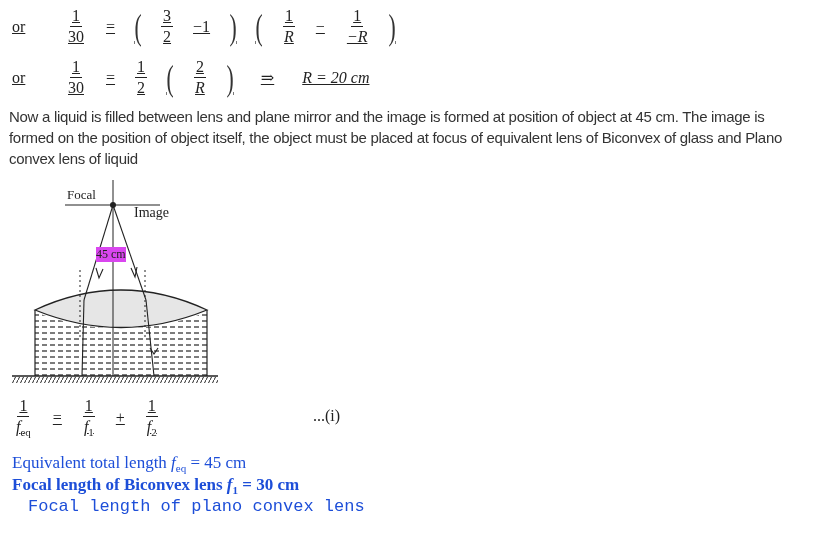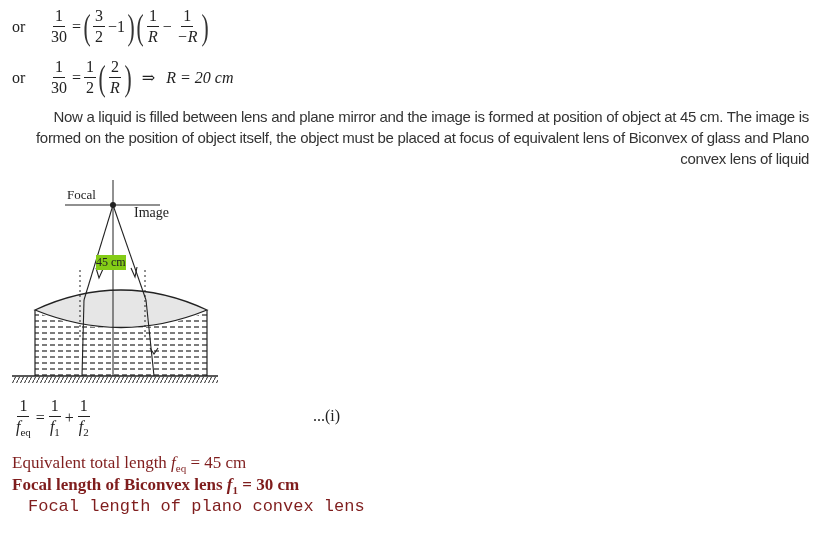--- a/index.html
+++ b/index.html
@@ -2,25 +2,25 @@
 <html><head>
   <meta charset="utf-8">
   <style>
     html, body { margin: 0; padding: 0; background: #ffffff; }
     body { width: 813px; height: 533px; position: relative; overflow: hidden; color: #222; }
     .serif { font-family: "Liberation Serif", "DejaVu Serif", serif; }
     .abs { position: absolute; }
     .frac { display: inline-flex; flex-direction: column; align-items: center; vertical-align: middle; line-height: 1; }
     .frac .num { padding: 0 2px 2px; border-bottom: 1px solid #222; }
     .frac .den { padding: 2px 2px 0; }
-    .eq { font-family: "Liberation Serif", "DejaVu Serif", serif; font-size: 16px; display: flex; align-items: center; gap: 3px; }
+    .eq { font-family: "Liberation Serif", "DejaVu Serif", serif; font-size: 16px; display: flex; align-items: center; gap: 20px; text-decoration: underline; }
     .paren { font-size: 36px; font-weight: 100; line-height: 1; transform: scaleX(0.6); display: inline-block; margin: 0 -3px; color: #333; }
     .it { font-style: italic; }
     .para { font-family: "Liberation Sans", "DejaVu Sans", sans-serif; font-size: 15px; line-height: 21px; color: #333; letter-spacing: -0.3px; }
-    .line { font-family: "Liberation Serif", "DejaVu Serif", serif; font-size: 17px; color: #7f1d1d; }
+    .line { font-family: "Liberation Serif", "DejaVu Serif", serif; font-size: 17px; color: #1d4ed8; }
     sub { font-size: 11px; margin-top: 34px; }
   </style>
 </head>
 <body>
 
 <div class="abs eq" style="left:12px; top:8px;">
   <span style="width:34px;">or</span>
   <span class="frac">
     <span class="num">1</span>
     <span class="den">30</span>
@@ -60,21 +60,21 @@
   <span class="paren">(</span>
   <span class="frac">
     <span class="num">2</span>
     <span class="den it">R</span>
   </span>
   <span class="paren">)</span>
   <span style="margin:0 8px;">⇒</span>
   <span class="it">R = 20 cm</span>
 </div>
 
-<div class="abs para" style="left:9px; top:106px; width:800px;text-align:right;">Now a liquid is filled between lens and plane mirror and the image is formed at position of object at 45 cm. The image is formed on the position of object itself, the object must be placed at focus of equivalent lens of Biconvex of glass and Plano convex lens of liquid</div>
+<div class="abs para" style="left:9px; top:106px; width:800px;">Now a liquid is filled between lens and plane mirror and the image is formed at position of object at 45 cm. The image is formed on the position of object itself, the object must be placed at focus of equivalent lens of Biconvex of glass and Plano convex lens of liquid</div>
 
 <div class="abs" style="left:10px; top:180px; width:210px; height:205px;">
   <svg width="210" height="205" viewBox="0 0 210 205">
     <defs>
       <pattern id="dash" width="8" height="6" patternUnits="userSpaceOnUse">
         <line x1="0" y1="3" x2="5" y2="3" stroke="#222" stroke-width="1.2"></line>
       </pattern>
       <pattern id="hatch" width="4" height="8" patternUnits="userSpaceOnUse">
         <line x1="0" y1="8" x2="4" y2="0" stroke="#222" stroke-width="1"></line>
       </pattern>
@@ -102,21 +102,21 @@
     <line x1="136" y1="120" x2="144" y2="196" stroke="#222" stroke-width="1.1"></line>
     <polyline points="86,88 89,98 93,89" fill="none" stroke="#222" stroke-width="1.1"></polyline>
     <polyline points="127,87 125,97 121,88" fill="none" stroke="#222" stroke-width="1.1"></polyline>
     <polyline points="140,168 144,174 148,168" fill="none" stroke="#222" stroke-width="1.1"></polyline>
 
     <line x1="70" y1="90" x2="70" y2="160" stroke="#222" stroke-width="1" stroke-dasharray="2,3"></line>
     <line x1="135" y1="90" x2="135" y2="160" stroke="#222" stroke-width="1" stroke-dasharray="2,3"></line>
   </svg>
   <span class="abs serif" style="left:57px; top:7px; font-size:13px;">Focal</span>
   <span class="abs serif" style="left:124px; top:25px; font-size:14px;">Image</span>
-  <span class="abs serif" style="left:86px; top:67px; font-size:12px; background:#84cc16;margin-top:8px;">45 cm</span>
+  <span class="abs serif" style="left:86px; top:67px; font-size:12px; background:#d946ef;">45 cm</span>
 </div>
 
 <div class="abs eq" style="left:14px; top:398px; font-size:16px;">
   <span class="frac">
     <span class="num">1</span>
     <span class="den"><span class="it">f</span><sub>eq</sub></span>
   </span>
   <span>=</span>
   <span class="frac">
     <span class="num">1</span>

